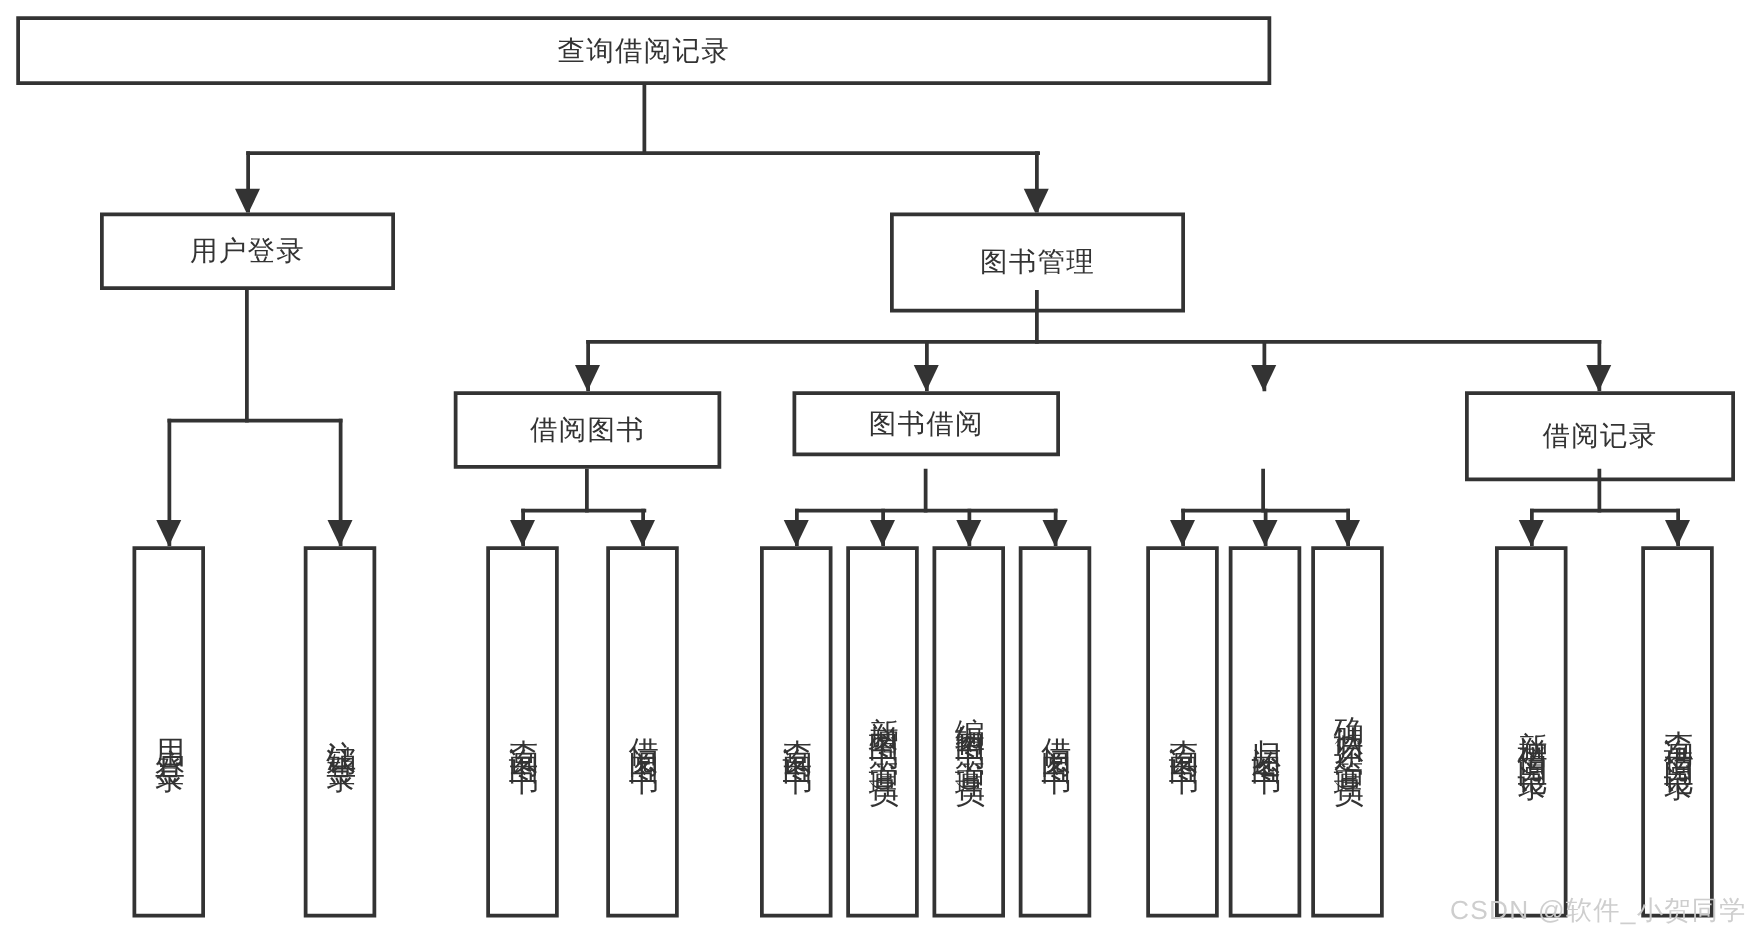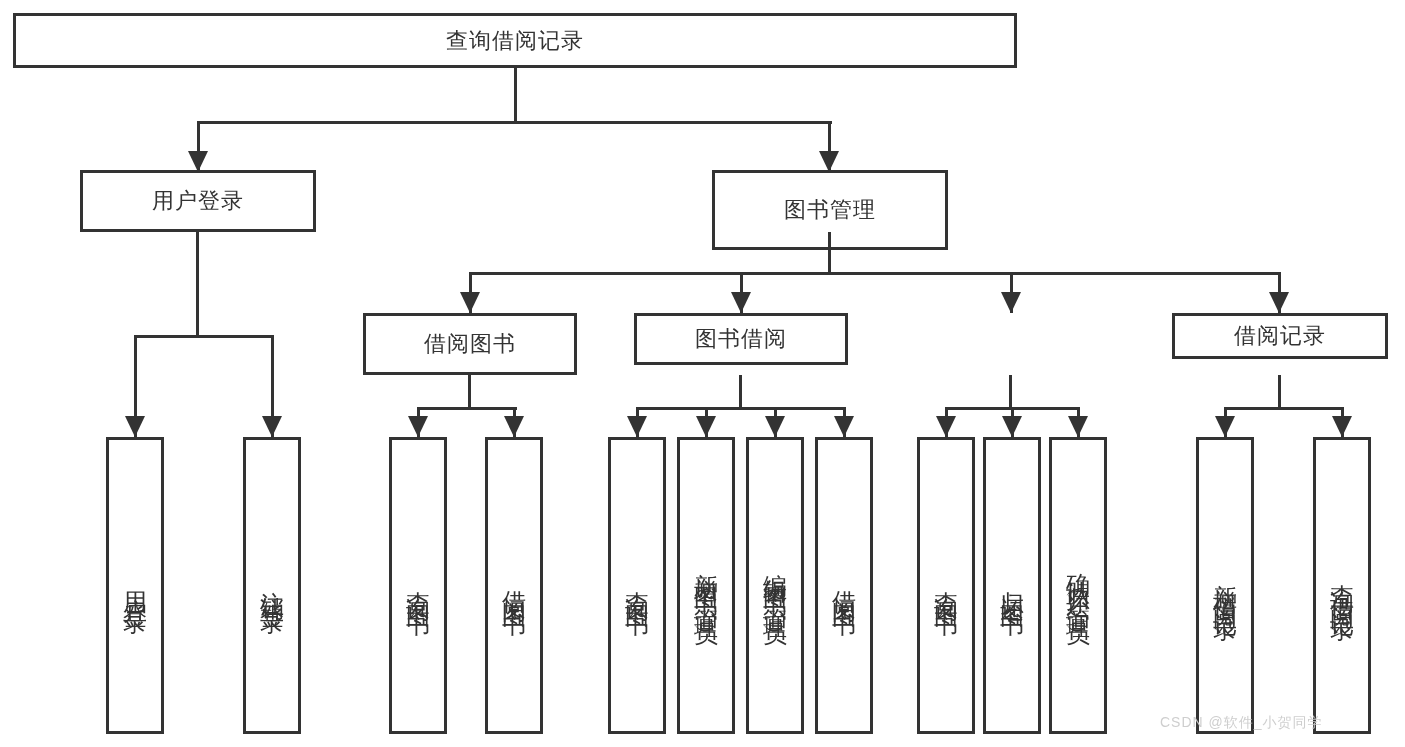--- a/index.html
+++ b/index.html
@@ -52,21 +52,21 @@
     position: absolute;
     width: 0; height: 0;
     border-left: 10px solid transparent;
     border-right: 10px solid transparent;
     border-top: 21px solid #333333;
   }
   .watermark {
     position: absolute;
     left: 1160px;
     top: 714px;
-    font-size: 14px;
+    font-size: 21px;
     letter-spacing: 1px;
     color: #cccccc;
     opacity: 0.95;
     z-index: 10;
     white-space: nowrap;
   }
 </style>
 </head>
 <body>
 
@@ -107,21 +107,21 @@
   <div class="arrow" style="left:1001px; top:292px;"></div>
   <div class="vline" style="left:1278px; top:272px; height:41px;"></div>
   <div class="arrow" style="left:1269px; top:292px;"></div>
 
   <div class="node" style="left:363px; top:313px; width:214px; height:62px;">
     <span class="hlabel">借阅图书</span>
   </div>
   <div class="node" style="left:634px; top:313px; width:214px; height:52px;">
     <span class="hlabel">图书借阅</span>
   </div>
-  <div class="node" style="left:1172px; top:313px; width:216px; height:46px;">
+  <div class="node" style="left:1172px; top:313px; width:216px; height:72px;">
     <span class="hlabel">借阅记录</span>
   </div>
 
   <div class="vline" style="left:468px; top:375px; height:35px;"></div>
   <div class="hline" style="left:417px; top:407px; width:100px;"></div>
   <div class="vline" style="left:417px; top:407px; height:30px;"></div>
   <div class="arrow" style="left:408px; top:416px;"></div>
   <div class="vline" style="left:513px; top:407px; height:30px;"></div>
   <div class="arrow" style="left:504px; top:416px;"></div>
 

